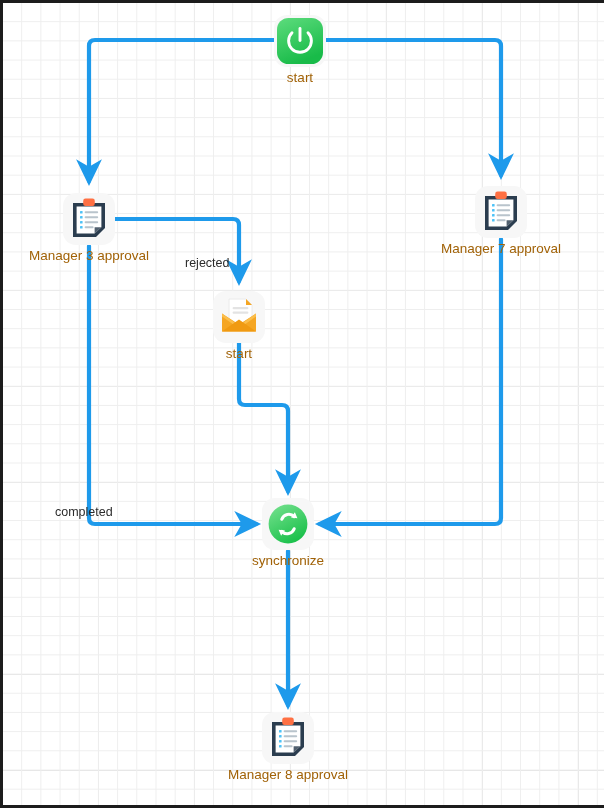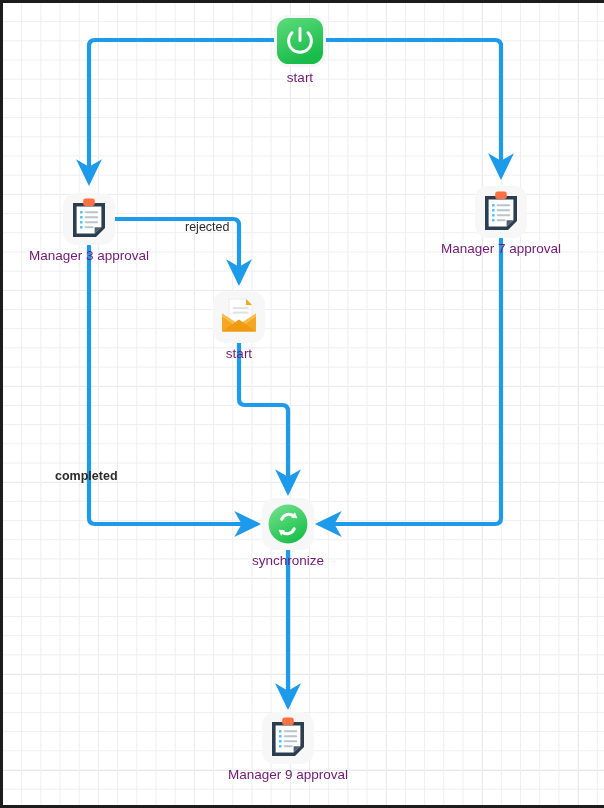--- a/index.html
+++ b/index.html
@@ -59,29 +59,30 @@
     align-items: center;
     justify-content: center;
   }
   .node-label {
     position: absolute;
     top: 29px;
     left: 50%;
     transform: translateX(-50%);
     white-space: nowrap;
     font-size: 13.5px;
-    color: #701a75;
+    color: #a16207;
     line-height: 16px;
   }
   .edge-label {
     position: absolute;
     white-space: nowrap;
     font-size: 12.5px;
     color: #2b2b2b;
     line-height: 14px;
+    margin-top: 36px;
   }
   svg { display: block; }
 </style>
 </head>
 <body>
 
 <div id="canvas-frame">
 
   <div id="grid-layer"></div>
 
@@ -222,20 +223,20 @@
           <rect x="11" y="29" width="2.6" height="2.6" rx="0.6"></rect>
         </g>
         <g fill="#b9c4cc">
           <rect x="15.6" y="14.3" width="13.6" height="2" rx="1"></rect>
           <rect x="15.6" y="19.3" width="13.6" height="2" rx="1"></rect>
           <rect x="15.6" y="24.3" width="13.6" height="2" rx="1"></rect>
           <rect x="15.6" y="29.3" width="9" height="2" rx="1"></rect>
         </g>
       </svg>
     </div>
-    <div class="node-label">Manager 9 approval</div>
+    <div class="node-label">Manager 8 approval</div>
   </div>
 
   <div class="edge-label" style="left:182px; top:217px;">rejected</div>
 
-  <div class="edge-label" style="left:52px; top:466px;font-weight:bold;">completed</div>
+  <div class="edge-label" style="left:52px; top:466px;">completed</div>
 
 </div>
 
 </body></html>

